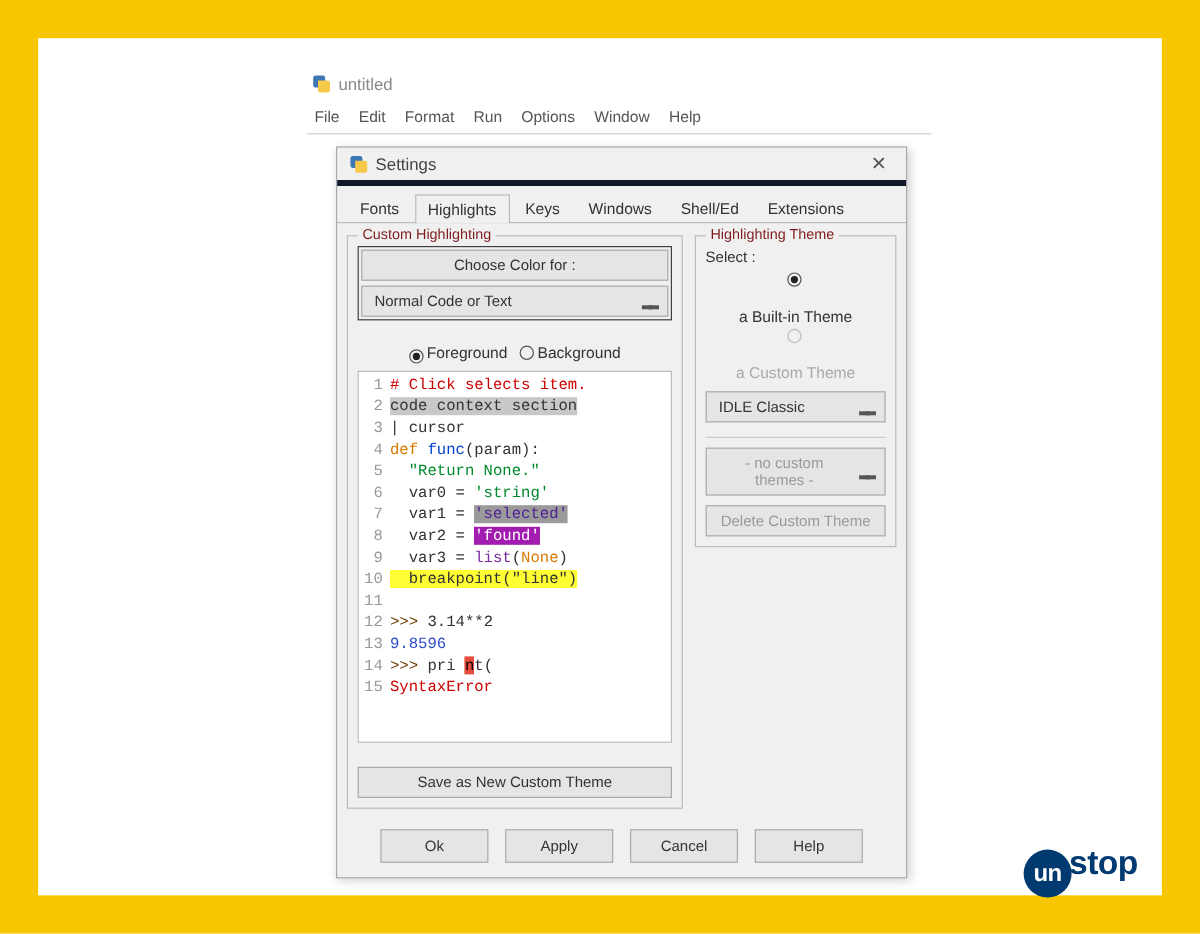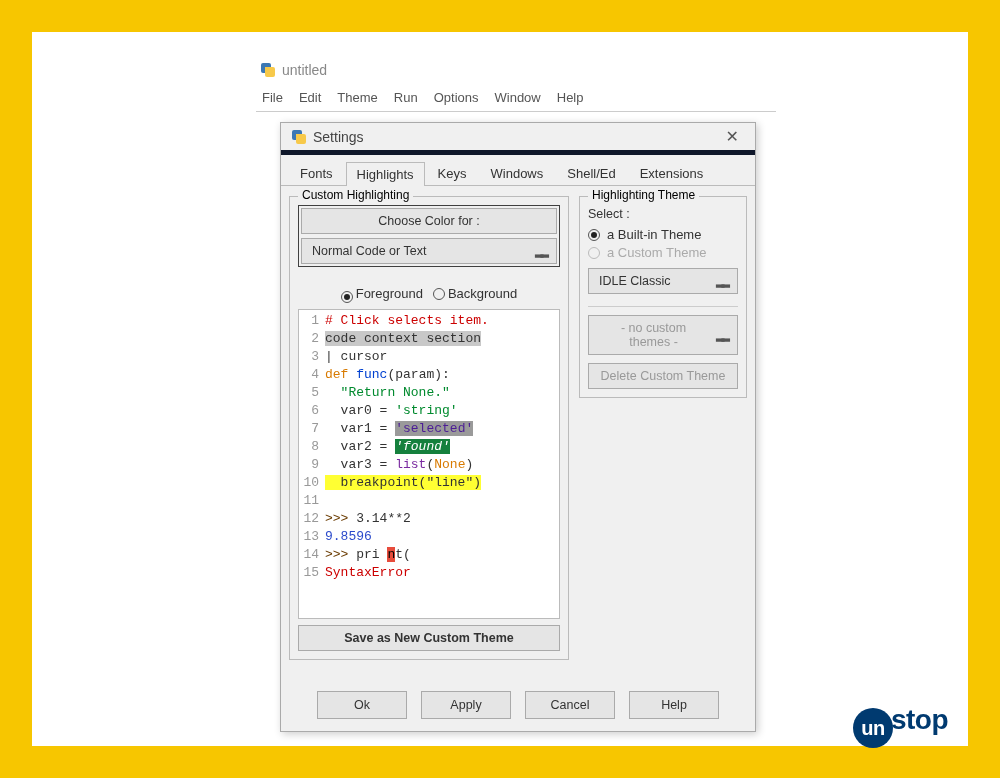--- a/index.html
+++ b/index.html
@@ -78,21 +78,21 @@
 .dialog-body {
   display: flex; padding: 4px 8px; gap: 10px;
 }
 .fieldset {
   border: 1px solid #bbb; padding: 8px;
   position: relative; margin-top: 6px;
 }
 .fieldset > .legend {
   position: absolute; top: -9px; left: 8px;
   background: #f0f0f0; padding: 0 4px;
-  font-size: 12px; color: #000000;
+  font-size: 12px; color: #7f1d1d;
 }
 .left-pane { flex: 1; display: flex; flex-direction: column; }
 .right-pane { width: 168px; }
 .btn {
   background: #e5e5e5; border: 1px solid #aaa;
   padding: 5px 10px; text-align: center;
   font-size: 12.5px; color: #333;
   cursor: default;
 }
 .choose-color-wrap {
@@ -125,30 +125,30 @@
 }
 .code-line { display: flex; white-space: pre; }
 .lineno { width: 24px; text-align: right; color: #999; padding-right: 4px; user-select: none; }
 .code-line .content { flex: 1; padding-left: 2px; }
 .c-comment { color: #cc0000; }
 .c-context { background: #c8c8c8; }
 .c-kw { color: #d87a00; }
 .c-def { color: #0040d0; }
 .c-str { color: #008a2e; }
 .c-sel { background: #9a9a9a; color: #4c1d95; margin-top: 20px; }
-.c-found { background: #15803d; color: #fff; font-style: italic; }
+.c-found { background: #a21caf; color: #fff; }
 .c-builtin { color: #7a2aa0; }
 .c-break { background: #ffff33; }
 .c-prompt { color: #6a3b00; }
 .c-out { color: #2b4acb; }
 .c-errchar { background: #e74c3c; color: #000; }
 .c-errtext { color: #cc0000; }
-.save-theme { margin-top: 6px; font-weight: bold; }
+.save-theme { margin-top: 20px; }
 .right-pane .label { font-size: 12.5px; margin: 2px 0 6px 0; }
-.theme-radio { display: flex; align-items: center; gap: 4px; margin: 3px 0; font-size: 13px; }
+.theme-radio { display: flex; align-items: center; gap: 17px; margin: 3px 0; font-size: 13px; flex-direction: column; }
 .theme-radio.disabled { color: #aaa; }
 .theme-radio.disabled .radio-dot { border-color: #bbb; }
 .right-pane .btn { width: 100%; margin-top: 8px; }
 .right-divider { border-top: 1px solid #ccc; margin: 12px 0 4px 0; }
 .dialog-footer {
   position: absolute; bottom: 8px; left: 0; right: 0;
   display: flex; justify-content: center; gap: 14px;
   padding: 4px 8px;
 }
 .dialog-footer .btn { width: 90px; padding: 6px 0; }
@@ -171,21 +171,21 @@
 <div class="page">
 
   <div class="editor-title">
     <span class="py-icon"></span>
     <span>untitled</span>
   </div>
 
   <div class="menubar">
     <span>File</span>
     <span>Edit</span>
-    <span>Theme</span>
+    <span>Format</span>
     <span>Run</span>
     <span>Options</span>
     <span>Window</span>
     <span>Help</span>
   </div>
 
   <div class="dialog">
     <div class="dialog-titlebar">
       <div class="left">
         <span class="py-icon"></span>

